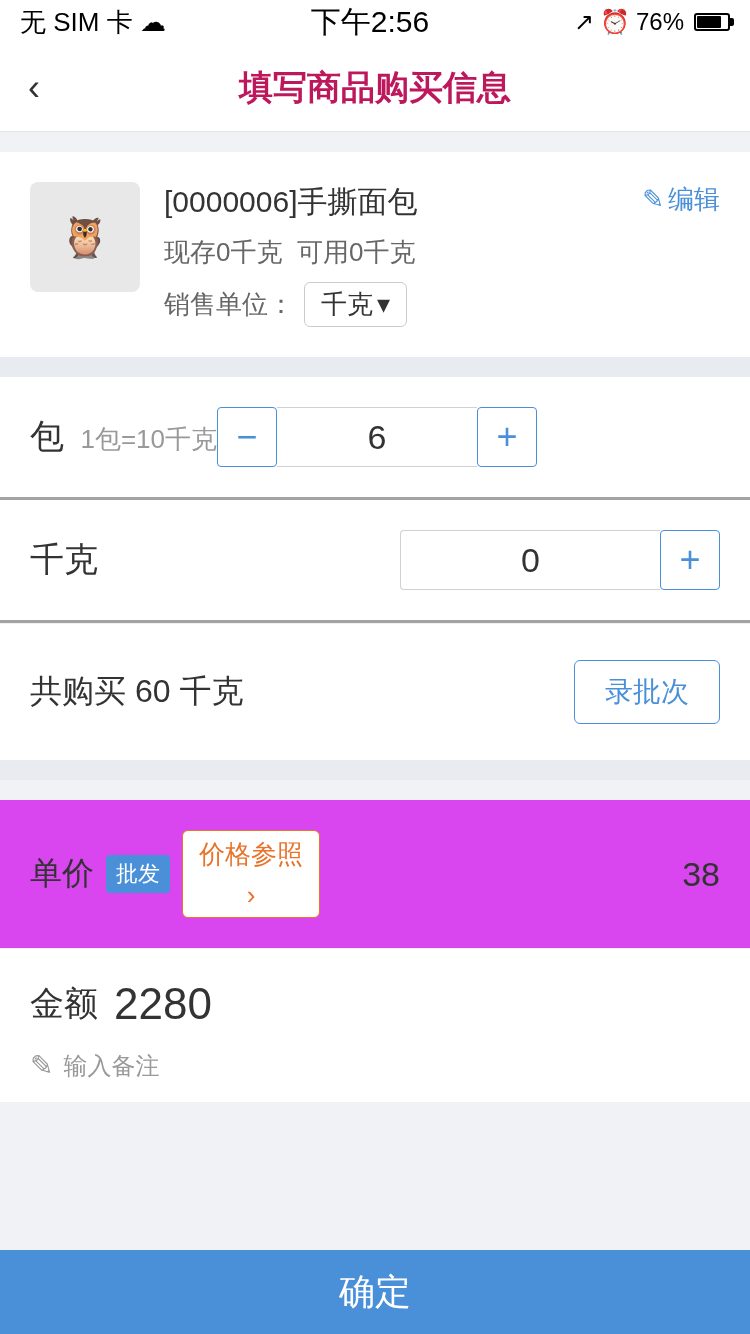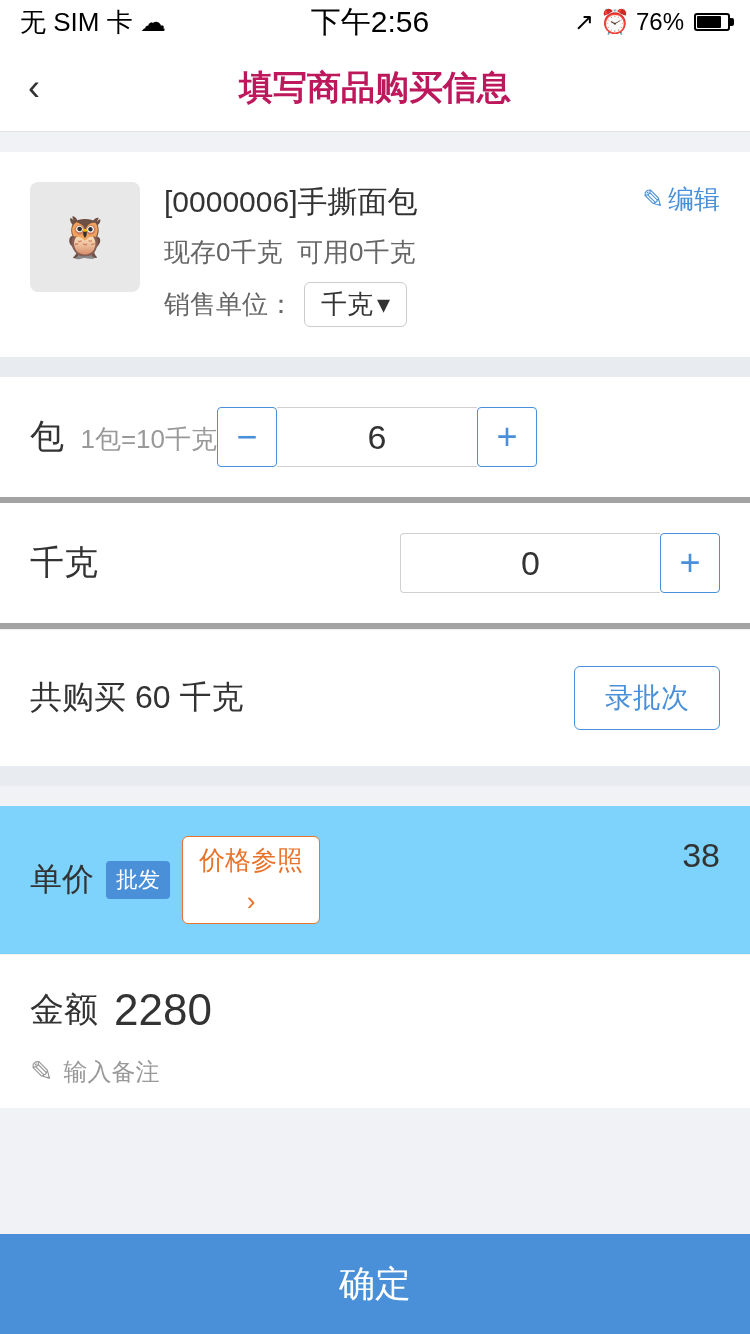--- a/index.html
+++ b/index.html
@@ -148,21 +148,21 @@
     }
 
     
     .input-section {
       background: #fff;
     }
     .input-row {
       display: flex;
       align-items: center;
       padding: 30px 30px;
-      border-bottom: 6px solid #a3a3a3;
+      border-bottom: 3px solid #a3a3a3;
     }
     .input-label {
       font-size: 34px;
       color: #333;
       flex: 1;
     }
     .input-hint {
       font-size: 26px;
       color: #999;
       margin-left: 12px;
@@ -240,25 +240,25 @@
       color: #4a90d9;
       background: #fff;
       border-radius: 6px;
       padding: 12px 30px;
       font-size: 28px;
       cursor: pointer;
     }
 
     
     .price-section {
-      background: #7dd3fc;
+      background: #d946ef;
       margin-top: 20px;
       padding: 30px 30px;
       display: flex;
-      align-items: flex-start;
+      align-items: center;
       justify-content: space-between;
       border-bottom: 1px solid #f0f0f0;
     }
     .price-label-group {
       display: flex;
       align-items: center;
       gap: 12px;
     }
     .price-label {
       font-size: 32px;
@@ -322,21 +322,21 @@
     .remark-text {
       font-size: 24px;
       color: #999;
     }
 
     
     .flex-spacer { flex: 1; }
 
     
     .confirm-btn {
-      height: 100px;
+      height: 84px;
       background: #4a90d9;
       color: #fff;
       font-size: 36px;
       display: flex;
       align-items: center;
       justify-content: center;
       cursor: pointer;
       border: none;
       width: 100%;
       flex-shrink: 0;

